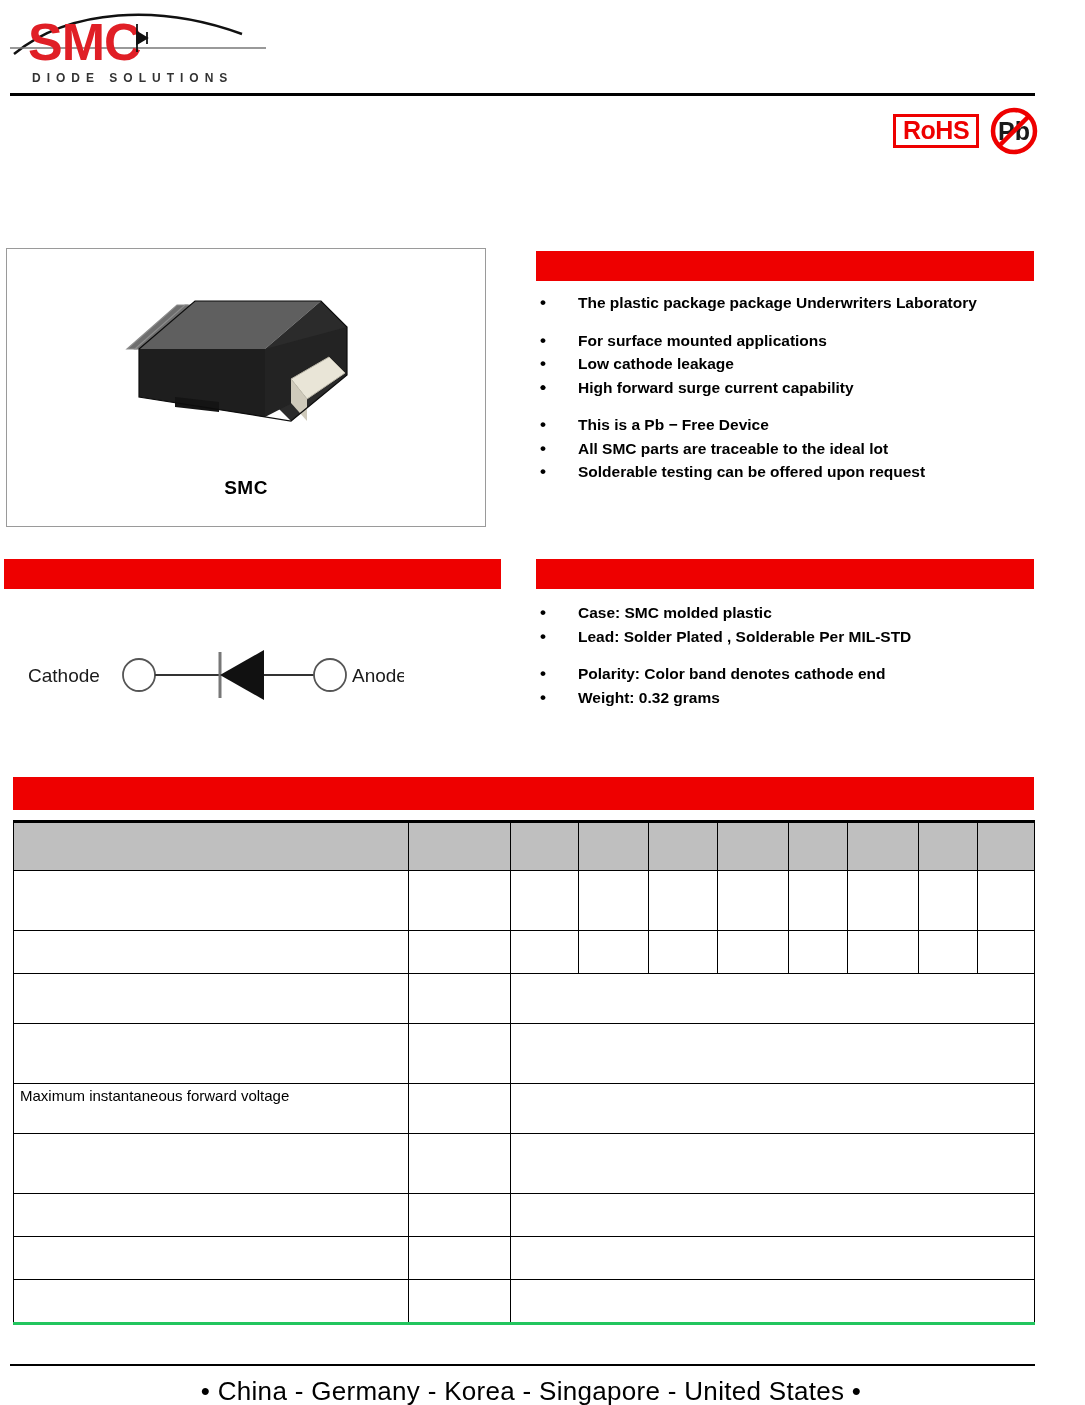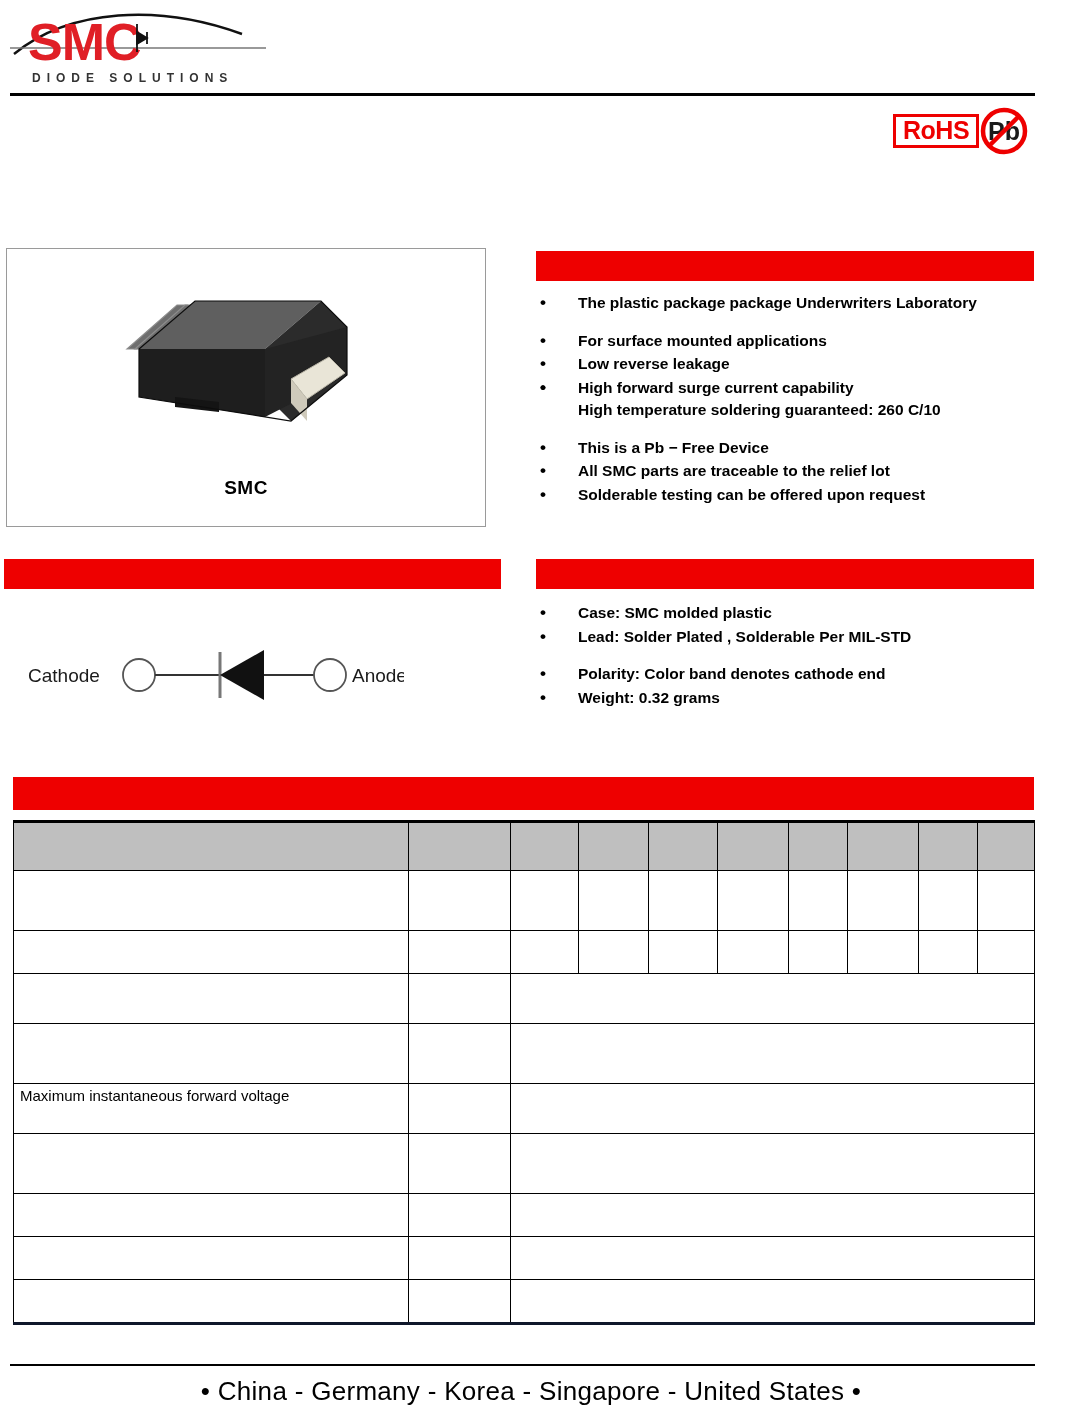--- a/index.html
+++ b/index.html
@@ -35,20 +35,21 @@
 
   
   #compliance-badges {
     position: absolute;
     left: 893px;
     top: 105px;
     width: 150px;
     height: 52px;
     display: flex;
     align-items: center;
+    gap: 10px;
   }
   #rohs-badge {
     border: 3px solid #ee0000;
     padding: 1px 7px 2px 7px;
     color: #ee0000;
     font-weight: bold;
     font-size: 25px;
     line-height: 1.0;
     letter-spacing: -0.5px;
     font-family: "Liberation Sans", sans-serif;
@@ -166,21 +167,21 @@
   }
   #spec-table tr.header-row td {
     background: #bfbfbf;
     height: 44px;
   }
   #spec-table tr.tall-row td   { height: 56px; }
   #spec-table tr.short-row td  { height: 39px; }
   #spec-table tr.mid-row td    { height: 46px; }
   #spec-table {
     border-top: 3px solid #000000;
-    border-bottom: 3px solid #0f172a;
+    border-bottom: 3px solid #22c55e;
   }
 
   
   #footer-rule {
     position: absolute;
     left: 10px;
     top: 1364px;
     width: 1025px;
     height: 0;
     border-top: 2px solid #000000;
@@ -273,37 +274,36 @@
   <li>
     <span class="bullet-dot">•</span>
     <span>The plastic package package Underwriters Laboratory</span>
   </li>
   <li class="spacer-before">
     <span class="bullet-dot">•</span>
     <span>For surface mounted applications</span>
   </li>
   <li class="row">
     <span class="bullet-dot">•</span>
-    <span>Low reverse leakage</span>
+    <span>Low cathode leakage</span>
   </li>
   <li class="row">
     <span class="bullet-dot">•</span>
   </li>
   <li class="row">
     <span class="bullet-dot">•</span>
     <span>High forward surge current capability</span>
-    <span class="sub-line">High temperature soldering guaranteed: 260    C/10</span>
   </li>
   <li class="spacer-before">
     <span class="bullet-dot">•</span>
     <span>This is a Pb − Free Device</span>
   </li>
   <li class="row">
     <span class="bullet-dot">•</span>
-    <span>All SMC parts are traceable to the relief lot</span>
+    <span>All SMC parts are traceable to the ideal lot</span>
   </li>
   <li class="row">
     <span class="bullet-dot">•</span>
     <span>Solderable testing can be offered upon request</span>
   </li>
 </ul>
 
 <ul class="bullet-list" id="mechanical-list">
   <li>
     <span class="bullet-dot">•</span>

